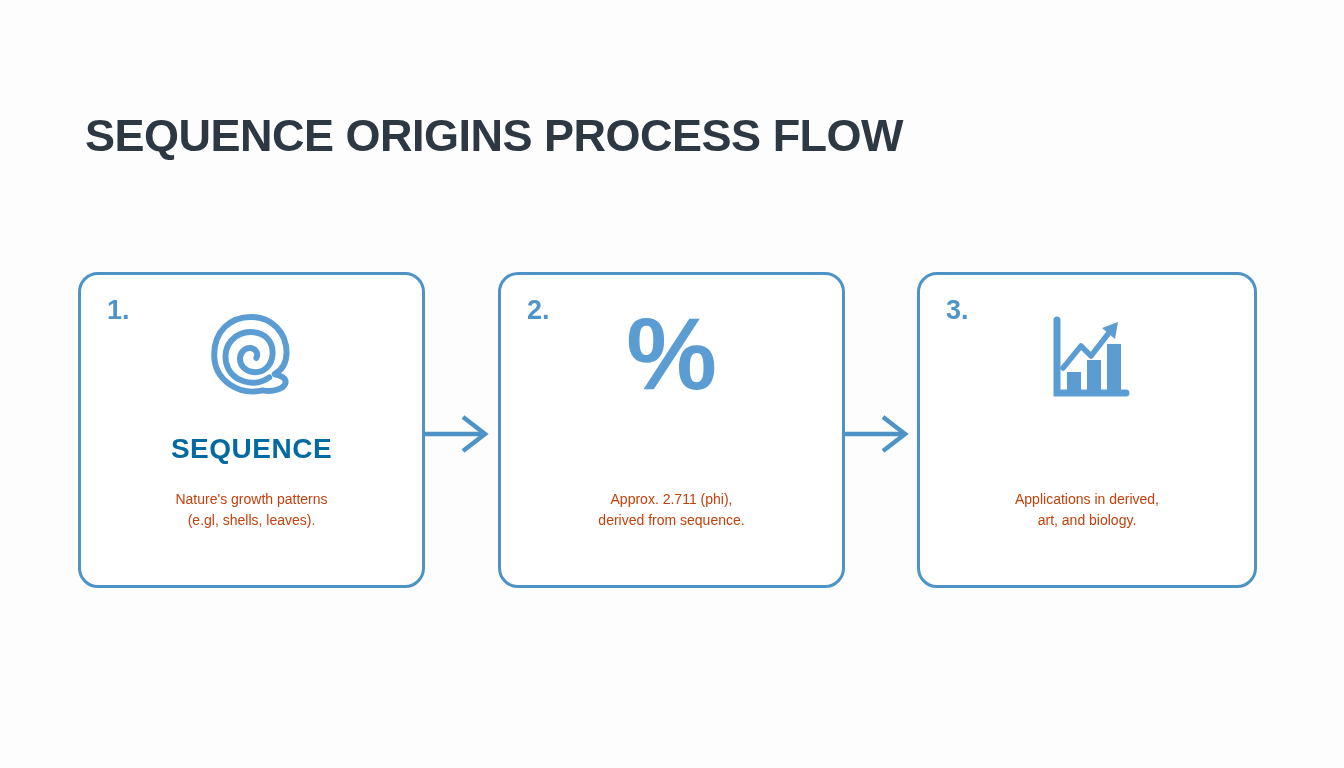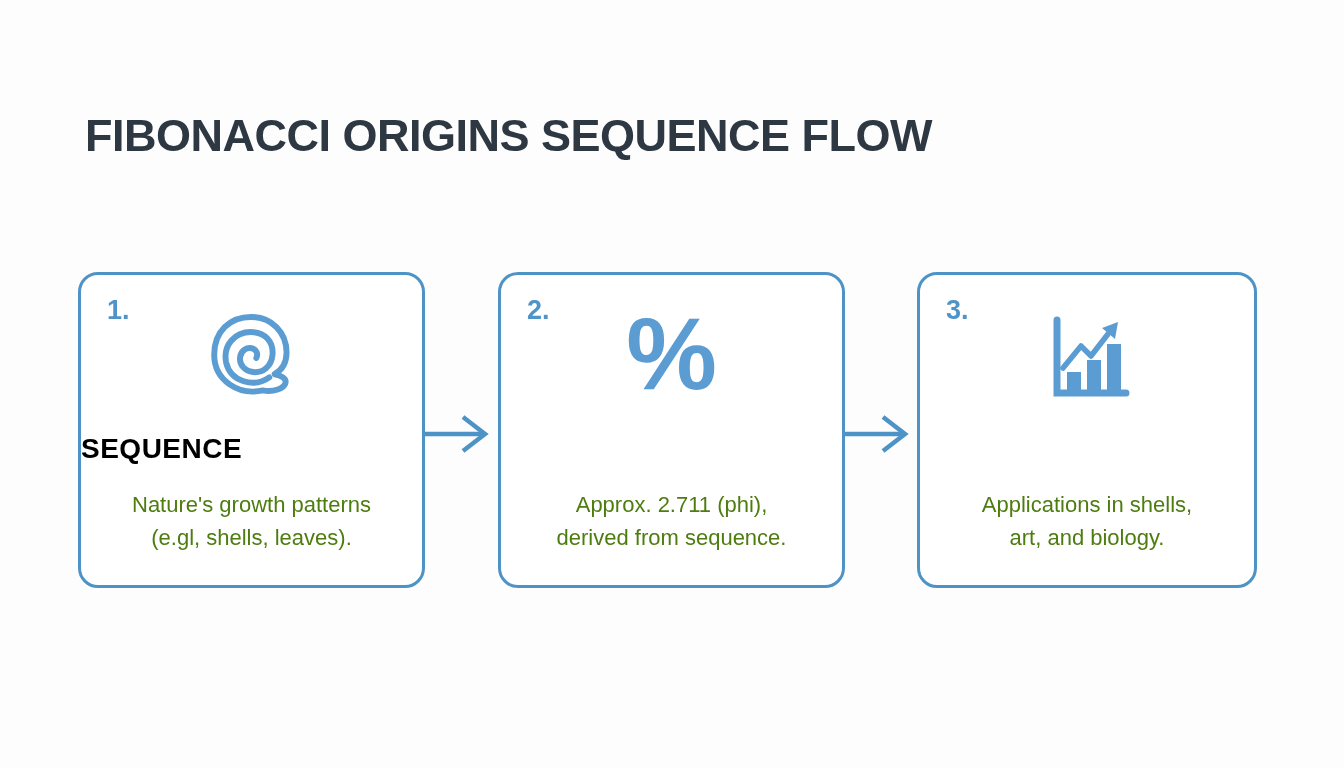--- a/index.html
+++ b/index.html
@@ -53,48 +53,49 @@
     font-size: 102px;
     font-weight: bold;
     color: #5b9dd2;
     line-height: 1;
     margin-top: -8px;
   }
   .step-title {
     position: absolute;
     top: 158px;
     width: 100%;
+    text-align: center;
     font-size: 28px;
     font-weight: bold;
     letter-spacing: 0.5px;
-    color: #000000;
+    color: #0369a1;
   }
   .step-desc {
     position: absolute;
     top: 214px;
     width: 100%;
     text-align: center;
-    font-size: 22px;
+    font-size: 14px;
     line-height: 1.48;
-    color: #4d7c0f;
+    color: #c2410c;
     white-space: pre-line;
   }
   .connector {
     position: absolute;
     top: 411px;
     width: 74px;
     height: 46px;
   }
   .connector-1 { left: 424px; }
   .connector-2 { left: 844px; }
 </style>
 </head>
 <body>
 
-<h1 class="page-title">FIBONACCI ORIGINS SEQUENCE FLOW</h1>
+<h1 class="page-title">SEQUENCE ORIGINS PROCESS FLOW</h1>
 
 <div class="flow-card card-1">
   <span class="step-number">1.</span>
   <div class="icon-wrap">
     <svg width="108" height="108" viewBox="0 0 100 100" fill="none" stroke="#5b9dd2" stroke-width="5.5" stroke-linecap="round" stroke-linejoin="round">
       <path d="M60,80 C38,85 15,71 15,47 C15,25 30,12 49,12 C68,12 82,26 82,45 C82,54 78,61 71,65 C77,66 82,69 81,73 C80,78 70,82 60,80 Z"></path>
       <path d="M66,68 C52,78 30,72 26,54 C23,38 34,26 49,26 C62,26 70,35 69,47 C68,58 60,64 51,63 C43,62 38,56 39,49 C40,43 45,40 50,41 C54,42 56,46 54,50"></path>
     </svg>
   </div>
   <div class="step-title">SEQUENCE</div>
@@ -126,15 +127,15 @@
   <div class="icon-wrap">
     <svg width="100" height="100" viewBox="0 0 100 100">
       <path d="M20,12 L20,85 L89,85" fill="none" stroke="#5b9dd2" stroke-width="7" stroke-linecap="round"></path>
       <rect x="30" y="64" width="14" height="19" fill="#5b9dd2"></rect>
       <rect x="50" y="52" width="14" height="31" fill="#5b9dd2"></rect>
       <rect x="70" y="36" width="14" height="47" fill="#5b9dd2"></rect>
       <polyline points="26,60 44,38 54,48 71,26" fill="none" stroke="#5b9dd2" stroke-width="5.5" stroke-linejoin="round" stroke-linecap="round"></polyline>
       <polygon points="81,14 78,31 65,20" fill="#5b9dd2"></polygon>
     </svg>
   </div>
-  <div class="step-desc">Applications in shells,
+  <div class="step-desc">Applications in derived,
 art, and biology.</div>
 </div>
 
 </body></html>

